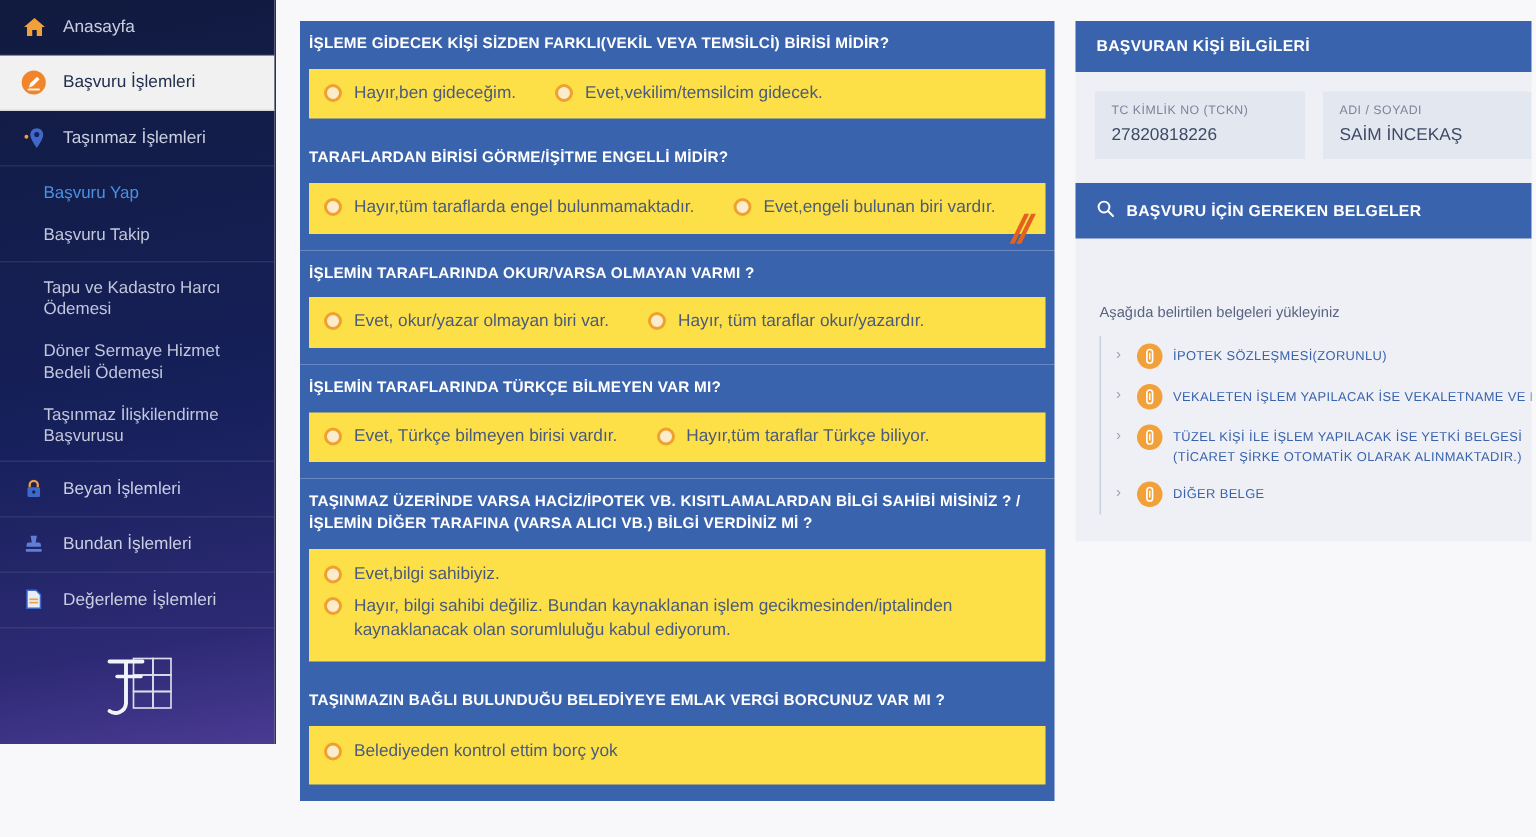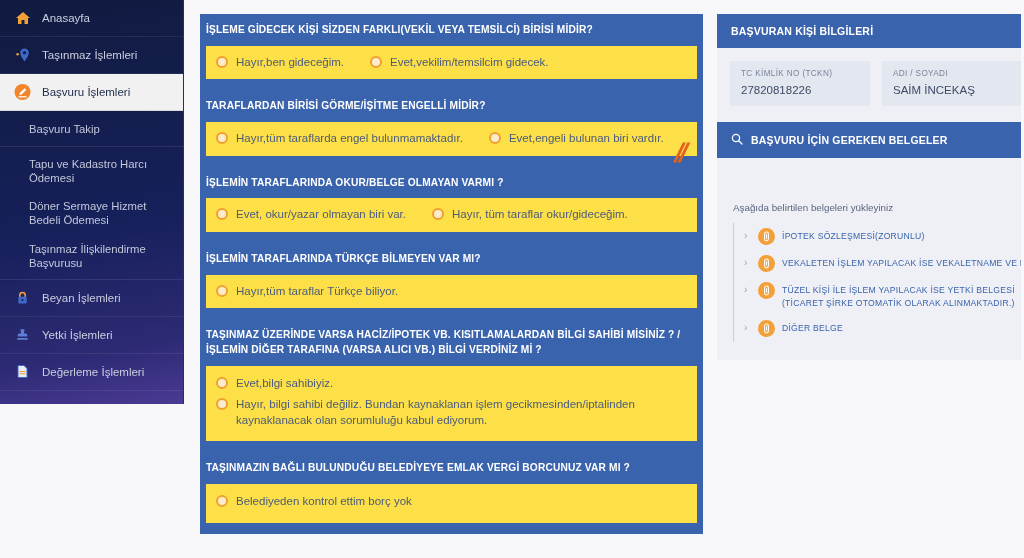--- a/index.html
+++ b/index.html
@@ -7,21 +7,21 @@
   body {
     font-family:"Liberation Sans", sans-serif;
     background:#f8f8fa;
     font-size:12px;
     color:#2a3552;
   }
   .app { display:flex; width:1024px; height:558px; position:relative; }
 
   
   .sidebar {
-    width:184px; height:404px; flex:0 0 184px;
+    width:184px; height:496px; flex:0 0 184px;
     background:linear-gradient(170deg,#111b3f 0%,#16205a 55%,#2d2a74 85%,#4a3a93 100%);
     position:relative; overflow:hidden;
     border-right:1px solid #2a2f55;
   }
   .nav-item {
     display:flex; align-items:center; gap:11px;
     height:37px; padding:0 10px 0 14px;
     border-bottom:1px solid rgba(255,255,255,.08);
     color:#c9cee0; font-size:11.5px; white-space:nowrap;
   }
@@ -127,44 +127,45 @@
 
       <div class="nav-item">
         <span class="ico">
           <svg width="16" height="16" viewBox="0 0 16 16">
               <path d="M8 2 L15 8 L13 8 L13 14 L9.5 14 L9.5 10 L6.5 10 L6.5 14 L3 14 L3 8 L1 8 Z" fill="#f2a03a"></path>
             </svg>
         </span>
         <span>Anasayfa</span>
       </div>
 
+      <div class="nav-item active">
+        <span class="ico">
+          <svg width="18" height="18" viewBox="0 0 18 18">
+            <circle cx="9" cy="9" r="8.5" fill="#f2852a"></circle>
+            <path d="M5.5 12.5 L6.6 9.6 L11.3 4.9 L13.1 6.7 L8.4 11.4 Z" fill="#ffffff"></path>
+            <rect x="4.6" y="13.2" width="8.8" height="1.5" rx=".7" fill="#ffffff" opacity=".85"></rect>
+          </svg>
+        </span>
+        <span>Başvuru İşlemleri</span>
+      </div>
+
       <div class="nav-item">
         <span class="ico">
           <svg width="16" height="16" viewBox="0 0 16 16">
             <path d="M9.5 1.5 C11.9 1.5 13.8 3.4 13.8 5.8 C13.8 9 9.5 14.5 9.5 14.5 C9.5 14.5 5.2 9 5.2 5.8 C5.2 3.4 7.1 1.5 9.5 1.5 Z" fill="#3f69c9"></path>
             <circle cx="9.5" cy="5.7" r="1.7" fill="#16205a"></circle>
             <circle cx="2.6" cy="7.2" r="1.3" fill="#f2a03a"></circle>
           </svg>
         </span>
         <span>Taşınmaz İşlemleri</span>
       </div>
-
-      <div class="nav-item active">
-        <span class="ico">
-          <svg width="18" height="18" viewBox="0 0 18 18">
-            <circle cx="9" cy="9" r="8.5" fill="#f2852a"></circle>
-            <path d="M5.5 12.5 L6.6 9.6 L11.3 4.9 L13.1 6.7 L8.4 11.4 Z" fill="#ffffff"></path>
-            <rect x="4.6" y="13.2" width="8.8" height="1.5" rx=".7" fill="#ffffff" opacity=".85"></rect>
-          </svg>
-        </span>
-        <span>Başvuru İşlemleri</span>
-      </div>
     </div>
 
     <div class="subnav">
+      <a class="sub-item sel">Başvuru Yap</a>
       <a class="sub-item">Başvuru Takip</a>
       <div class="sub-sep"></div>
       <a class="sub-item">Tapu ve Kadastro Harcı Ödemesi</a>
       <a class="sub-item">Döner Sermaye Hizmet Bedeli Ödemesi</a>
       <a class="sub-item">Taşınmaz İlişkilendirme Başvurusu</a>
     </div>
 
     <div class="nav-group-bottom">
       <div class="nav-item">
         <span class="ico">
@@ -178,21 +179,21 @@
       </div>
 
 
       <div class="nav-item">
         <span class="ico">
           <svg width="15" height="15" viewBox="0 0 15 15">
             <path d="M5.4 2.2 h4.2 l-.8 4.4 h1.9 a1.6 1.6 0 0 1 1.6 1.6 v1.3 h-9.6 V8.2 a1.6 1.6 0 0 1 1.6-1.6 h1.9 Z" fill="#5d7fd6"></path>
             <rect x="2.2" y="11" width="10.6" height="1.8" rx=".5" fill="#5d7fd6"></rect>
           </svg>
         </span>
-        <span>Yetki İşlemleri</span>
+        <span>Bundan İşlemleri</span>
       </div>
 
       <div class="nav-item">
         <span class="ico">
           <svg width="15" height="15" viewBox="0 0 15 15">
             <path d="M3 1.5 h6 l3 3 v9 h-9 Z" fill="#e9edf7" stroke="#3f69c9" stroke-width="1"></path>
             <rect x="4.6" y="7" width="5.8" height="1.1" fill="#f2a03a"></rect>
             <rect x="4.6" y="9.2" width="5.8" height="1.1" fill="#f2a03a"></rect>
           </svg>
         </span>
@@ -254,36 +255,40 @@
             <span class="opt-label">Hayır,tüm taraflarda engel bulunmamaktadır.</span>
           </label>
           <label class="opt">
             <span class="radio"></span>
             <span class="opt-label">Evet,engeli bulunan biri vardır.</span>
           </label>
         </div>
       </div>
 
       <div class="qcard">
-        <div class="qtitle">İŞLEMİN TARAFLARINDA OKUR/BELGE OLMAYAN VARMI ?</div>
+        <div class="qtitle">İŞLEMİN TARAFLARINDA OKUR/VARSA OLMAYAN VARMI ?</div>
         <div class="qopts">
           <label class="opt">
             <span class="radio"></span>
             <span class="opt-label">Evet, okur/yazar olmayan biri var.</span>
           </label>
           <label class="opt">
             <span class="radio"></span>
-            <span class="opt-label">Hayır, tüm taraflar okur/gideceğim.</span>
+            <span class="opt-label">Hayır, tüm taraflar okur/yazardır.</span>
           </label>
         </div>
       </div>
 
       <div class="qcard">
         <div class="qtitle">İŞLEMİN TARAFLARINDA TÜRKÇE BİLMEYEN VAR MI?</div>
         <div class="qopts">
+          <label class="opt">
+            <span class="radio"></span>
+            <span class="opt-label">Evet, Türkçe bilmeyen birisi vardır.</span>
+          </label>
           <label class="opt">
             <span class="radio"></span>
             <span class="opt-label">Hayır,tüm taraflar Türkçe biliyor.</span>
           </label>
         </div>
       </div>
 
       <div class="qcard">
         <div class="qtitle">TAŞINMAZ ÜZERİNDE VARSA HACİZ/İPOTEK VB. KISITLAMALARDAN BİLGİ SAHİBİ MİSİNİZ ? / İŞLEMİN DİĞER TARAFINA (VARSA ALICI VB.) BİLGİ VERDİNİZ Mİ ?</div>
         <div class="qopts stack">

